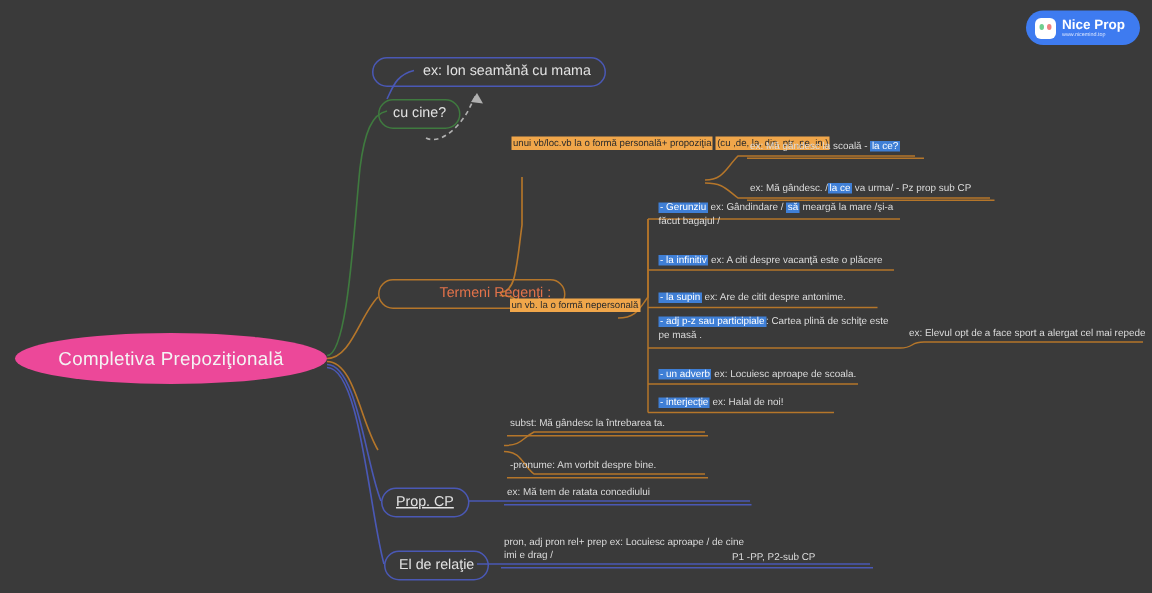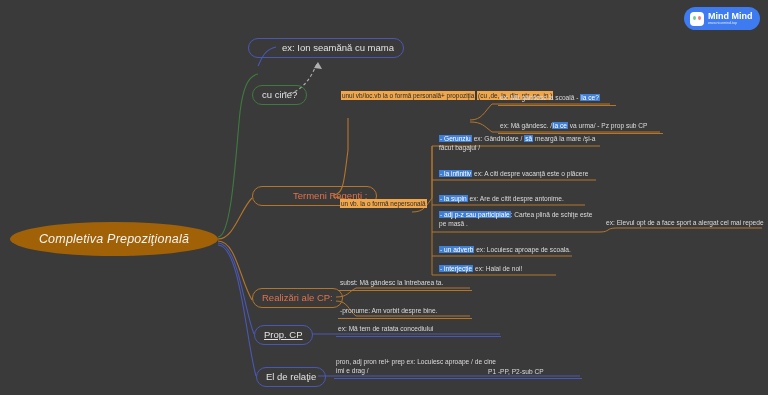--- a/index.html
+++ b/index.html
@@ -9,30 +9,29 @@
     color:#d8d8d8;
   }
   #canvas{position:absolute;inset:0;width:768px;height:395px;}
   svg.edges{position:absolute;left:0;top:0;width:768px;height:395px;pointer-events:none;}
 
   .node{position:absolute;box-sizing:border-box;white-space:nowrap;}
 
   
   .central{
     left:10px;top:222px;width:208px;height:34px;border-radius:50%;
-    background:#a16207;color:#f4f4f4;font-size:12.5px;
+    background:#ec4899;color:#f4f4f4;font-size:12.5px;
     display:flex;align-items:center;justify-content:center;
     letter-spacing:.2px;
-    font-style:italic;
   }
 
   
   .pill{border:1.2px solid;border-radius:13px;padding:4px 9px;font-size:9.5px;line-height:1.1;background:transparent;}
   .pill.blue{border-color:#4a58b5;color:#e2e2e2;}
-  .pill.green{border-color:#3f7a3f;color:#e2e2e2;margin-top:19px;}
+  .pill.green{border-color:#3f7a3f;color:#e2e2e2;}
   .pill.orange{border-color:#b5762a;color:#e2724a;}
 
   
   .txt{font-size:6.6px;line-height:1.35;color:#dcdcdc;padding:0 0 2px 2px;}
   .txt.ul-orange{border-bottom:1px solid #b5762a;}
   .txt.ul-blue{border-bottom:1px solid #4a58b5;}
   .txt .l2{display:block;}
 
   
   .hl-orange{background:#f0a64a;color:#2b2b2b;padding:0 1px;}
@@ -144,35 +143,34 @@
   <div class="node txt" style="left:437px;top:246px;width:145px;">
     <span class="hl-blue">- un adverb</span><span> ex: Locuiesc aproape de scoala.</span>
   </div>
 
   <div class="node txt" style="left:437px;top:265px;width:125px;">
     <span class="hl-blue">- interjecţie</span><span> ex: Halal de noi!</span>
   </div>
 
   <div class="node txt" style="left:604px;top:219px;width:160px;">ex: Elevul opt de a face sport a alergat cel mai repede</div>
 
-  <div class="node pill orange" style="left:252px;top:288px;">Realizări ale CP:</div>
   <div class="node txt ul-orange" style="left:338px;top:279px;width:134px;">subst: Mă gândesc la întrebarea ta.</div>
   <div class="node txt ul-orange" style="left:338px;top:307px;width:134px;">-pronume: Am vorbit despre bine.</div>
 
   <div class="node pill blue" style="left:254px;top:325px;text-decoration:underline;">Prop. CP</div>
   <div class="node txt ul-blue" style="left:336px;top:325px;width:165px;">ex: Mă tem de ratata concediului</div>
 
   <div class="node pill blue" style="left:256px;top:367px;">El de relaţie</div>
   <div class="node txt ul-blue" style="left:334px;top:358px;width:248px;white-space:normal;">
     <span>pron, adj pron rel+ prep ex: Locuiesc aproape / de cine</span>
     <span class="l2">imi e drag /</span>
   </div>
   <div class="node txt" style="left:486px;top:368px;width:100px;border:none;">P1 -PP, P2-sub CP</div>
 
   <div class="logo">
     <span class="mark"></span>
     <span class="txtwrap">
-      <span class="lname">Mind Mind</span>
+      <span class="lname">Nice Prop</span>
       <span class="lurl">www.nicemind.top</span>
     </span>
   </div>
 
 </div>
 
 </body></html>

